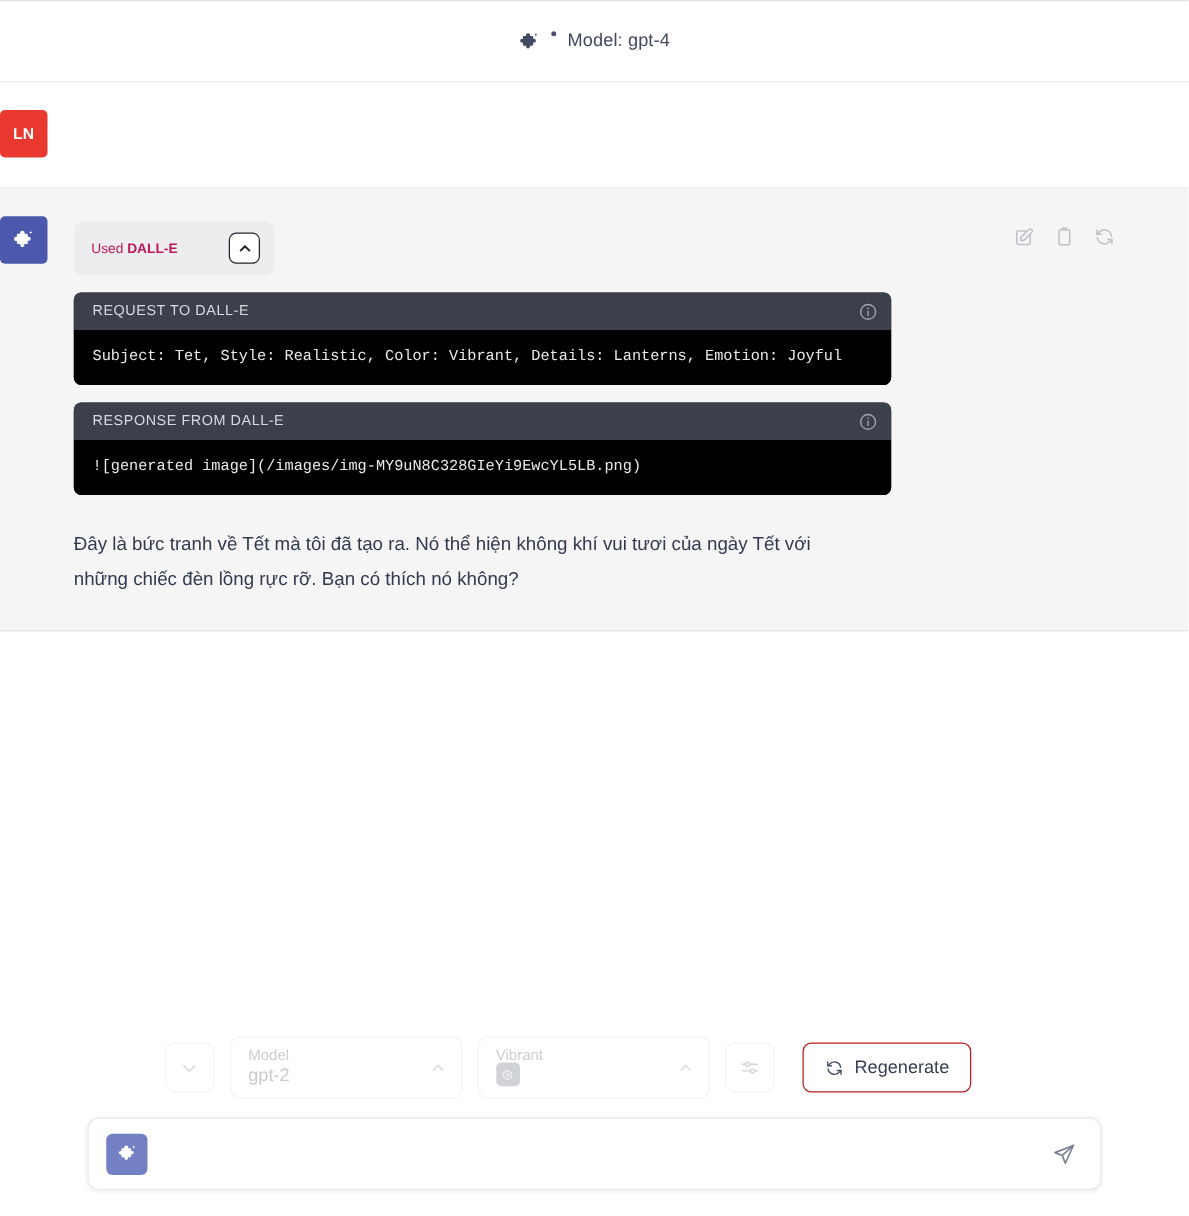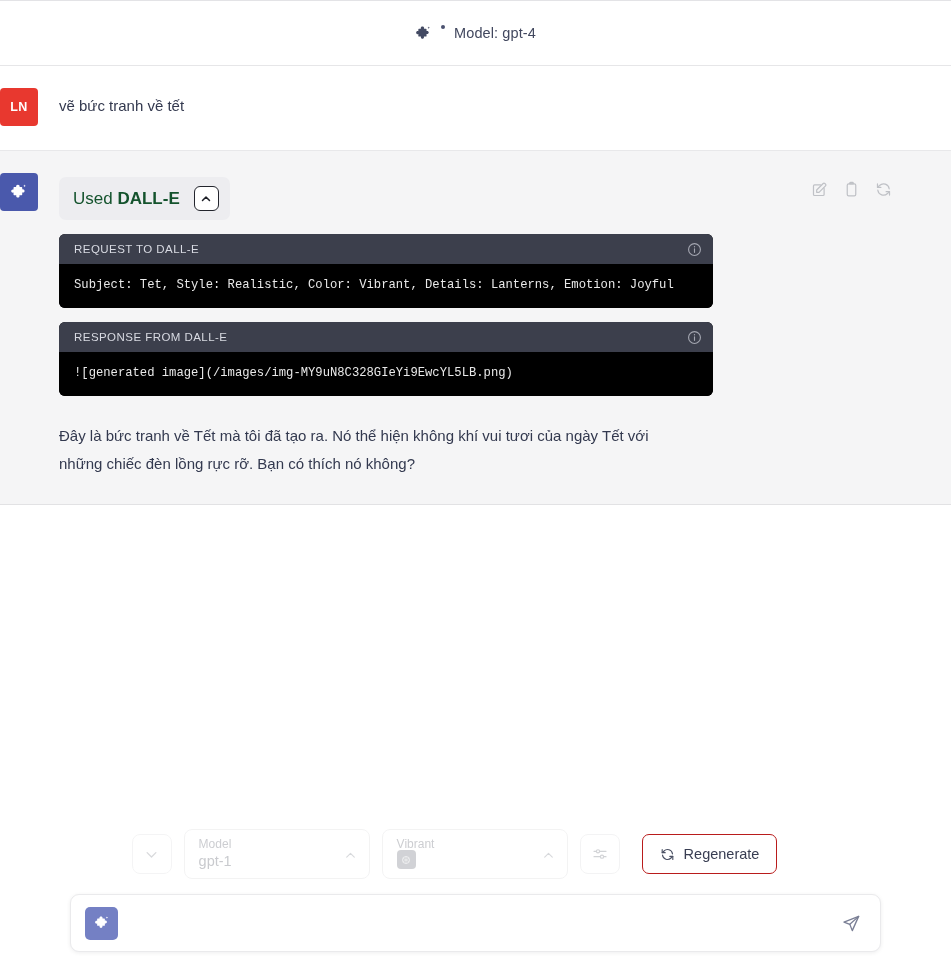--- a/index.html
+++ b/index.html
@@ -92,22 +92,22 @@
     display: inline-flex;
     align-items: center;
     gap: 14px;
     background: #ededf0;
     border-radius: 7px;
     padding: 9px 11px 9px 14px;
     margin-top: -3px;
     min-width: 160px;
   }
   .used-label {
-    font-size: 17px;
-    color: #14532d;
+    font-size: 11px;
+    color: #be185d;
   }
   .used-label b { font-weight: 700; }
   .collapse-btn {
     width: 25px; height: 25px;
     background: #ffffff;
     border: 1.4px solid #23252d;
     border-radius: 6px;
     display: flex;
     align-items: center;
     justify-content: center;
@@ -325,23 +325,20 @@
         </svg>
       </span>
       <span class="hdr-dot"></span>
       <span class="hdr-text">Model: gpt-4</span>
     </div>
   </div>
 
   <div class="row row-user">
     <div class="row-inner">
       <div class="avatar avatar-user">LN</div>
-      <div class="msg-body">
-        <div class="user-text">vẽ bức tranh về tết</div>
-      </div>
     </div>
   </div>
 
   <div class="row row-assistant">
     <div class="row-inner">
       <div class="avatar avatar-assistant">
         <span>
           <svg viewBox="0 0 24 24" fill="#ffffff" xmlns="http://www.w3.org/2000/svg">
             <path d="M10.3 2.2c-1.2 0-2.2 1-2.2 2.2 0 .3.1.6.2.9H5.6c-.5 0-.9.4-.9.9v2.6c-.3-.1-.6-.2-.9-.2-1.2 0-2.2 1-2.2 2.2s1 2.2 2.2 2.2c.3 0 .6-.1.9-.2v2.6c0 .5.4.9.9.9h2.9c-.1.3-.2.6-.2.9 0 1.2 1 2.2 2.2 2.2s2.2-1 2.2-2.2c0-.3-.1-.6-.2-.9h2.9c.5 0 .9-.4.9-.9v-2.8c.3.1.6.2.9.2 1.2 0 2.2-1 2.2-2.2s-1-2.2-2.2-2.2c-.3 0-.6.1-.9.2V6.2c0-.5-.4-.9-.9-.9h-2.7c.1-.3.2-.6.2-.9 0-1.2-1-2.2-2.2-2.2z"></path>
             <path d="M19.4 2.1l.5 1.3 1.3.5-1.3.5-.5 1.3-.5-1.3-1.3-.5 1.3-.5z"></path>
@@ -430,21 +427,21 @@
       <div class="tb-square">
         <span>
           <svg viewBox="0 0 24 24" fill="none" stroke="#b8babf" stroke-width="2" stroke-linecap="round" stroke-linejoin="round" xmlns="http://www.w3.org/2000/svg">
             <polyline points="5 9 12 16 19 9"></polyline>
           </svg>
         </span>
       </div>
 
       <div class="tb-field model">
         <span class="tb-field-label">Model</span>
-        <span class="tb-field-value">gpt-1</span>
+        <span class="tb-field-value">gpt-2</span>
         <span class="tb-caret">
           <svg viewBox="0 0 24 24" fill="none" stroke="#c0c2c7" stroke-width="2" stroke-linecap="round" stroke-linejoin="round" xmlns="http://www.w3.org/2000/svg">
             <polyline points="5 15 12 8 19 15"></polyline>
           </svg>
         </span>
       </div>
 
       <div class="tb-field plugins">
         <span class="tb-field-label">Vibrant</span>
         <span class="plugin-chip">

